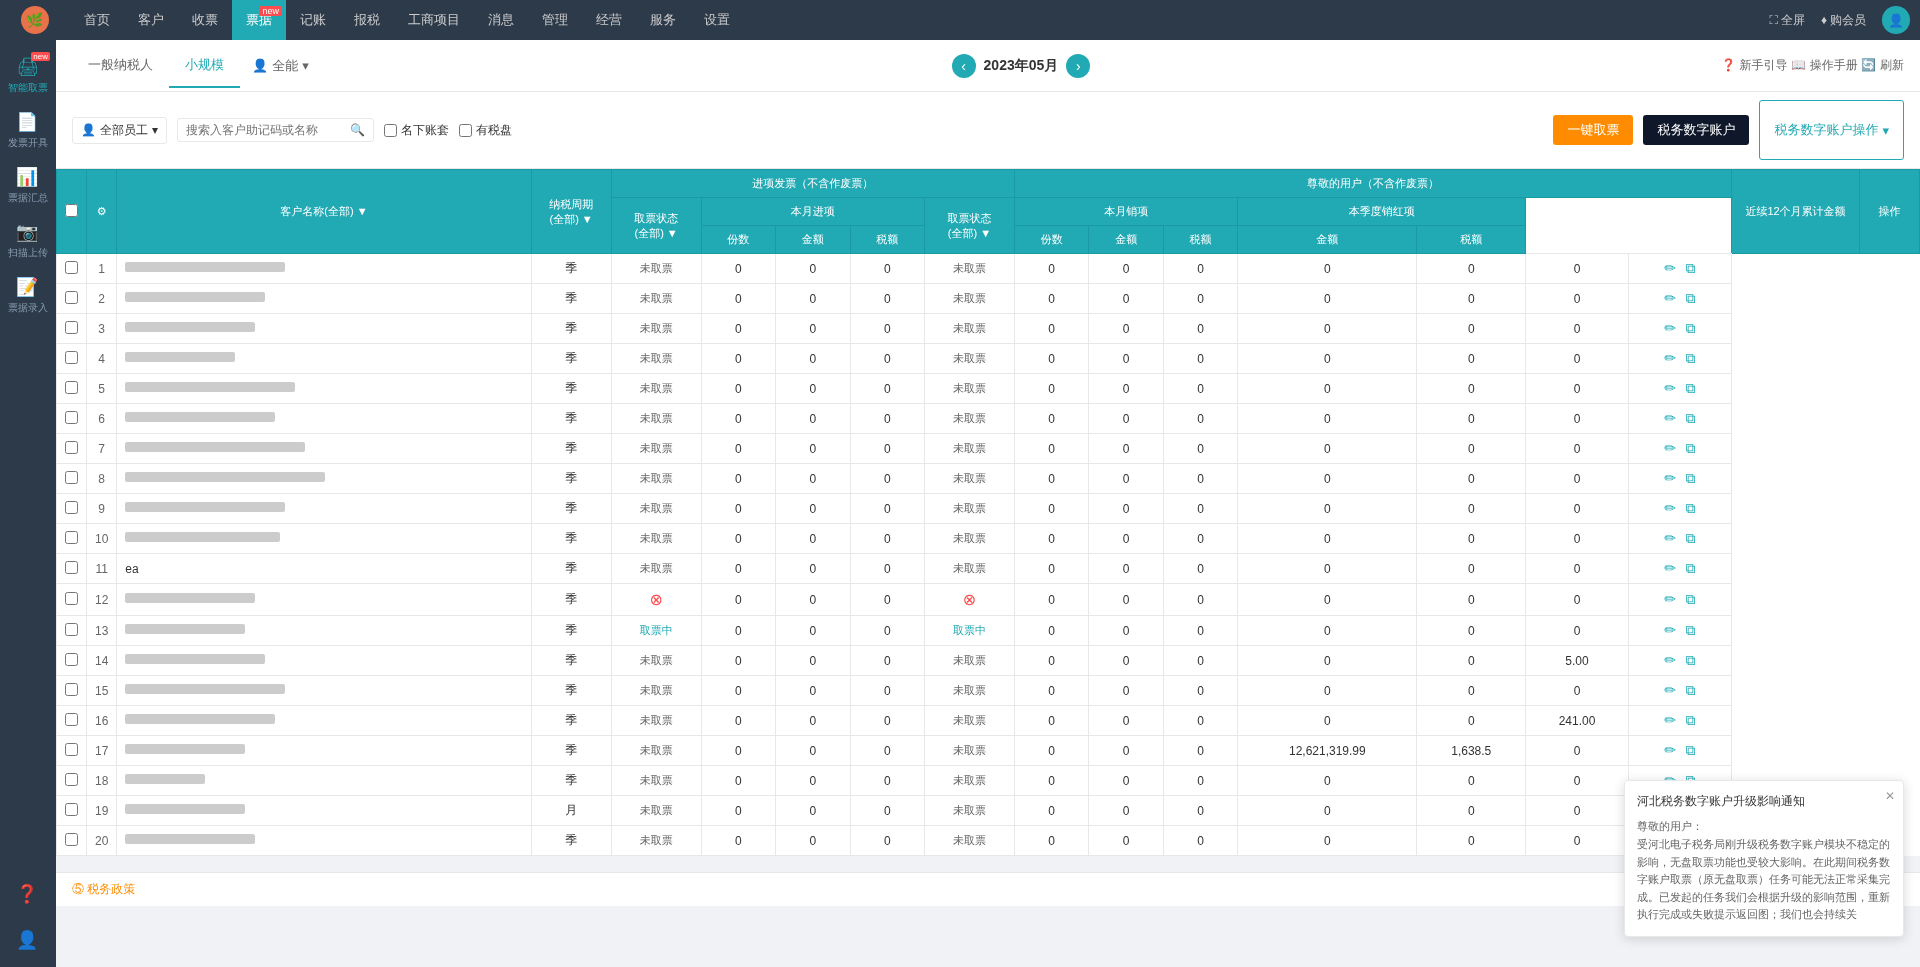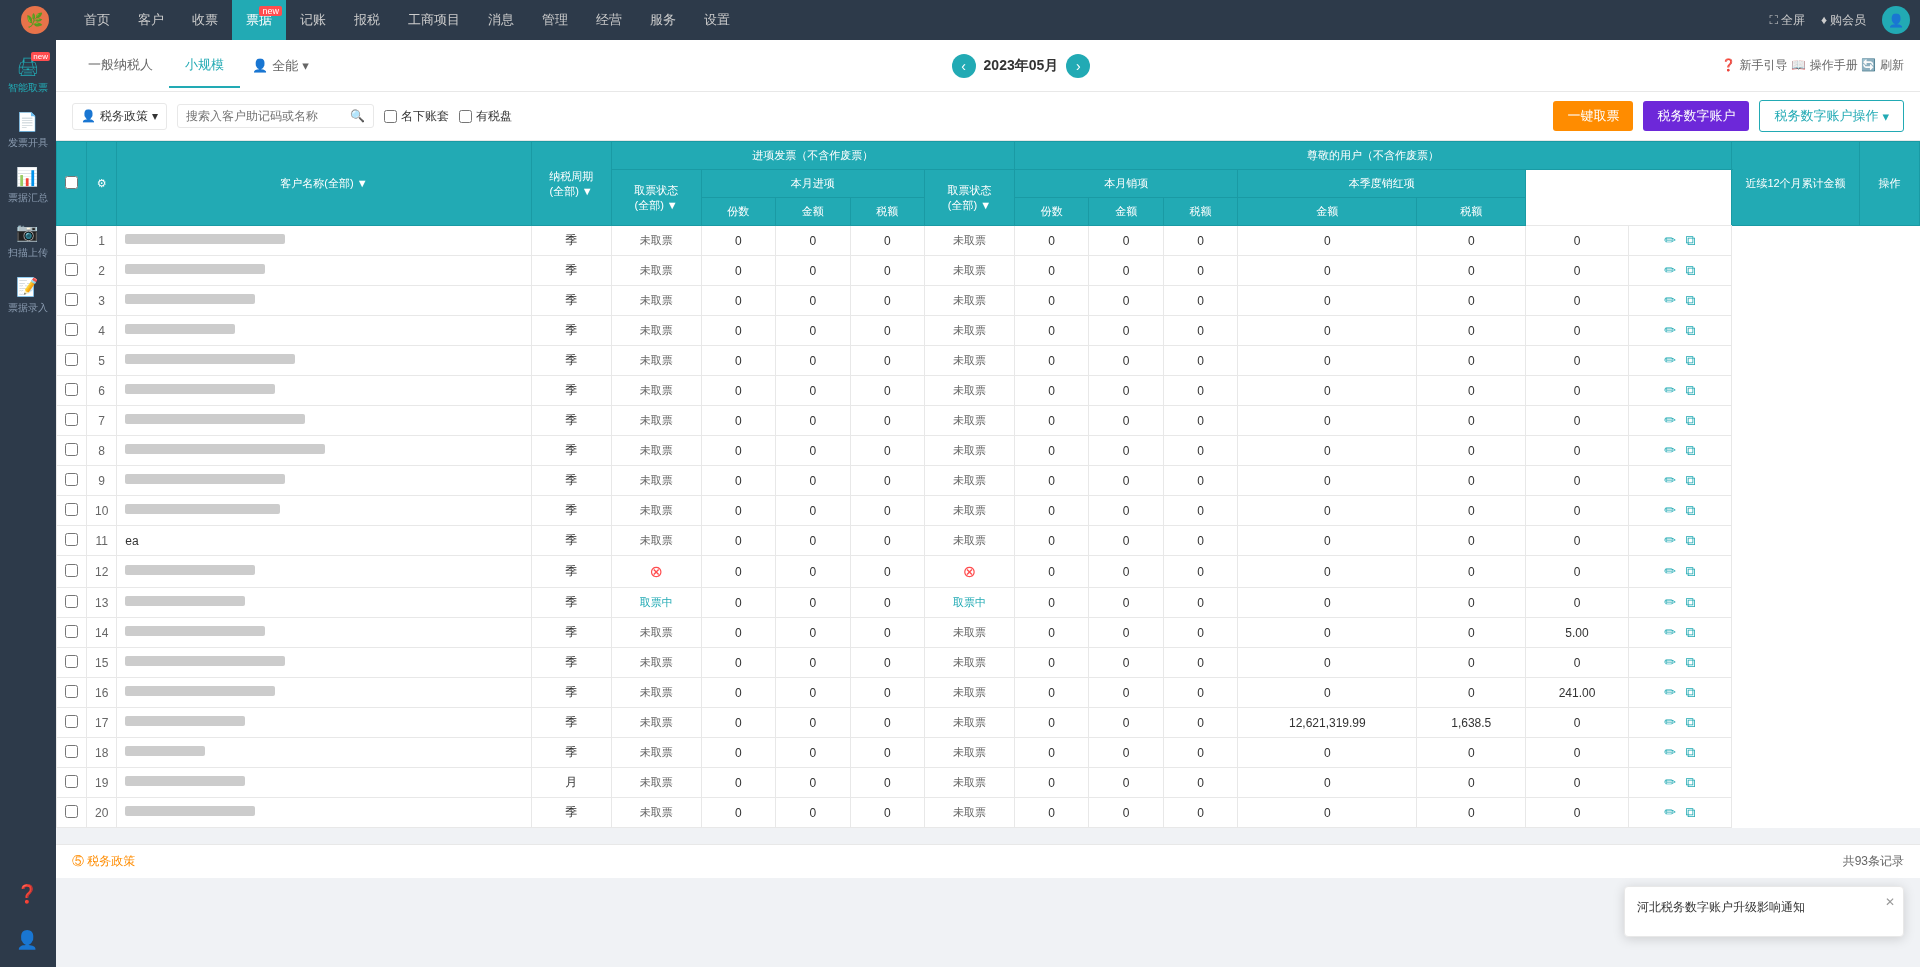--- a/index.html
+++ b/index.html
@@ -25,22 +25,22 @@
     .sidebar-icon { font-size: 18px; }
 
     
     .main { flex: 1; overflow: auto; background: #f0f2f5; }
     .sub-tab { padding: 0 16px; height: 44px; display: flex; align-items: center; cursor: pointer; font-size: 13px; color: #666; border-bottom: 2px solid transparent; }
     .sub-tab.active { color: #22aab4; border-bottom: 2px solid #22aab4; }
     .date-nav { display: flex; align-items: center; gap: 8px; margin-left: auto; margin-right: auto; }
     .date-nav-btn { width: 24px; height: 24px; border-radius: 50%; background: #22aab4; color: white; border: none; cursor: pointer; display: flex; align-items: center; justify-content: center; font-size: 14px; }
     .date-label { font-size: 14px; font-weight: bold; color: #333; text-align: center; }
     .btn-primary { background: #ff8c00; color: white; border: none; padding: 6px 14px; border-radius: 3px; cursor: pointer; font-size: 13px; }
-    .btn-teal { background: #6d28d9; color: white; border: none; padding: 6px 14px; border-radius: 3px; cursor: pointer; font-size: 13px; }
-    .btn-outline { background: #fff; color: #22aab4; border: 1px solid #22aab4; padding: 6px 14px; border-radius: 3px; cursor: pointer; font-size: 13px; display: flex; align-items: center; gap: 4px; }
+    .btn-teal { background: #0f172a; color: white; border: none; padding: 6px 14px; border-radius: 3px; cursor: pointer; font-size: 13px; }
+    .btn-outline { background: #fff; color: #22aab4; border: 1px solid #22aab4; padding: 20px 14px; border-radius: 3px; cursor: pointer; font-size: 13px; display: flex; align-items: center; gap: 4px; }
 
     
     .filter-bar { background: #fff; padding: 8px 16px; display: flex; align-items: center; gap: 10px; border-bottom: 1px solid #e8e8e8; }
     .filter-select { display: flex; align-items: center; gap: 4px; border: 1px solid #e8e8e8; padding: 4px 8px; border-radius: 3px; background: #fff; cursor: pointer; font-size: 12px; }
     .search-box { display: flex; align-items: center; border: 1px solid #e8e8e8; border-radius: 3px; padding: 4px 8px; gap: 4px; }
     .search-box input { border: none; outline: none; font-size: 12px; width: 160px; }
     .checkbox-filter { display: flex; align-items: center; gap: 4px; font-size: 12px; cursor: pointer; }
 
     
     .table-container { overflow-x: auto; background: #fff; margin: 0; }
@@ -197,21 +197,21 @@
         <span style="cursor:pointer;">
           <span>🔄</span>
           <span>刷新</span>
         </span>
       </div>
     </div>
 
     <div class="filter-bar">
       <div class="filter-select">
         <span>👤</span>
-        <span>税务政策</span>
+        <span>全部员工</span>
         <span>▾</span>
       </div>
       <div class="search-box">
         <input type="text" placeholder="搜索入客户助记码或名称" style="">
         <span style="cursor:pointer;color:#aaa;">🔍</span>
       </div>
       <label class="checkbox-filter">
         <input type="checkbox" style="">
         <span>名下账套</span>
       </label>
@@ -690,13 +690,18 @@
     <div class="table-footer">
       <span class="tax-policy-link">⑤ 税务政策</span>
       <span class="record-count">共93条记录</span>
     </div>
   </div>
 </div>
 
 <div class="notification-popup">
   <div class="popup-close">✕</div>
   <div class="popup-header">河北税务数字账户升级影响通知</div>
+  <div class="popup-content">
+    <span>尊敬的用户：</span>
+    <br>
+    <span>受河北电子税务局刚升级税务数字账户模块不稳定的影响，无盘取票功能也受较大影响。在此期间税务数字账户取票（原无盘取票）任务可能无法正常采集完成。已发起的任务我们会根据升级的影响范围，重新执行完成或失败提示返回图；我们也会持续关</span>
+  </div>
 </div>
 
 </body></html>

